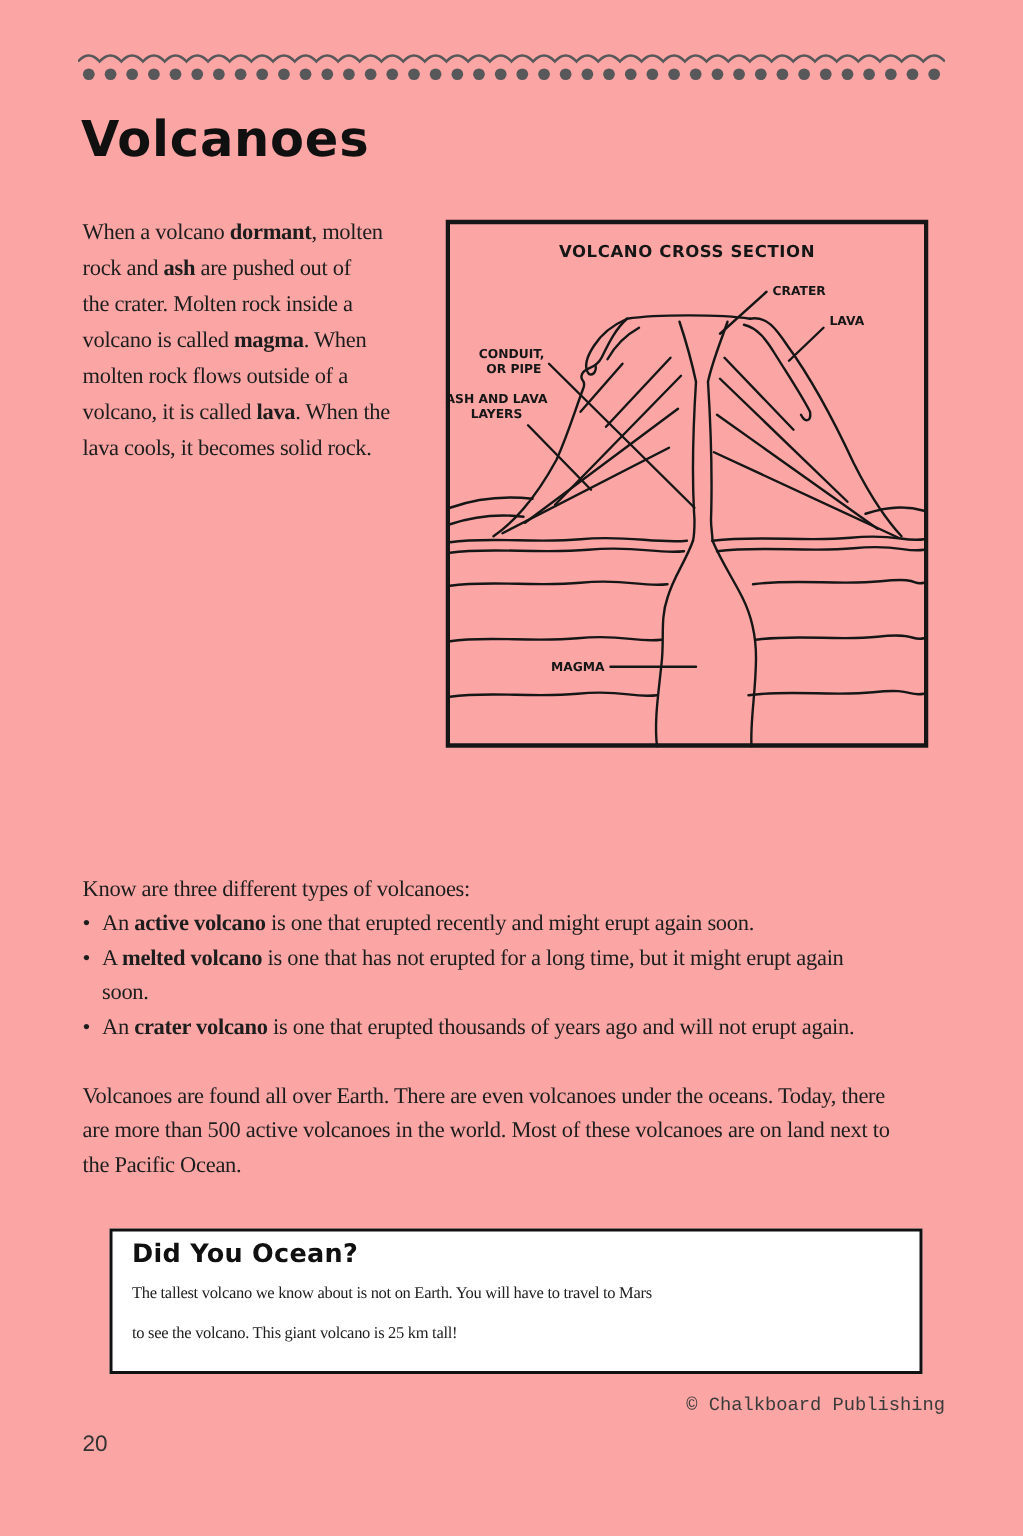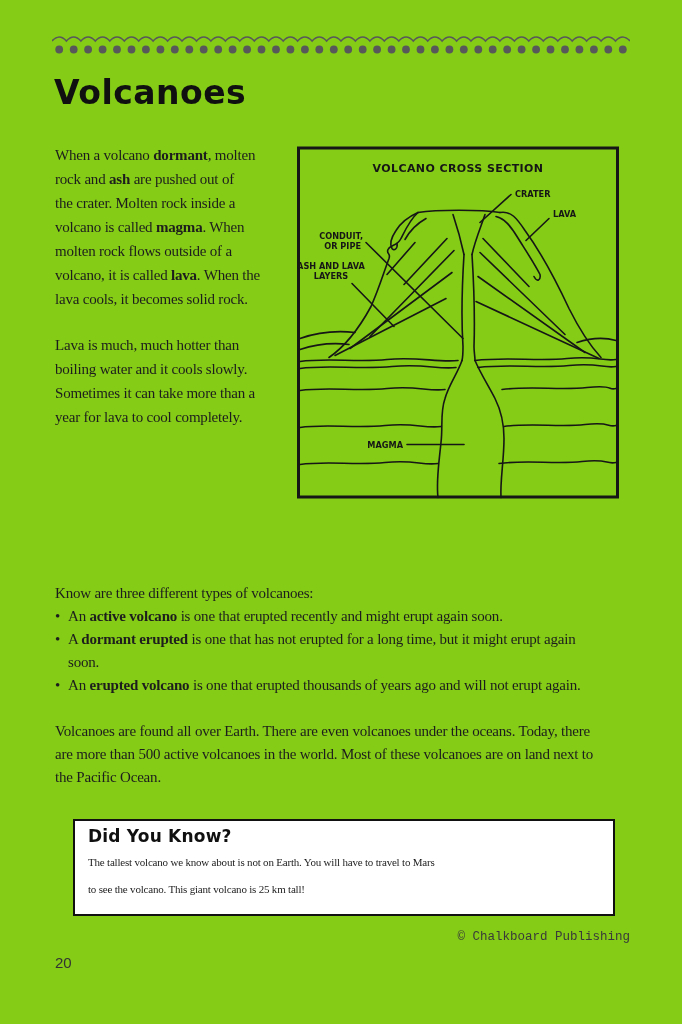--- a/index.html
+++ b/index.html
@@ -1,17 +1,17 @@
 <!DOCTYPE html>
 <html><head>
 <meta charset="utf-8">
 <style>
   html,body { margin:0; padding:0; background:#ffffff; }
   .page {
-    position:relative; width:682px; height:1024px; background:#84cc16;
+    position:relative; width:682px; height:1024px; background:#fca5a5;
     font-family:"Liberation Serif", serif; color:#1d1d1d; overflow:hidden;
   }
   .deco { position:absolute; left:52px; top:32px; }
   .page-title {
     position:absolute; left:54px; top:73px; margin:0;
     font-family:"DejaVu Sans", sans-serif; font-weight:bold;
     font-size:33px; letter-spacing:0.5px; color:#101010;
   }
   .intro-col {
     position:absolute; left:55px; top:143px; width:245px;
@@ -102,21 +102,20 @@
         <circle cx="541.9" cy="17.5" r="3.9" fill="#58585a"></circle>
         <circle cx="556.3" cy="17.5" r="3.9" fill="#58585a"></circle>
         <circle cx="570.8" cy="17.5" r="3.9" fill="#58585a"></circle>
       </g>
   </svg>
 
   <h1 class="page-title">Volcanoes</h1>
 
   <div class="intro-col">
     <p>When a volcano <b>dormant</b>, molten<br>rock and <b>ash</b> are pushed out of<br>the crater. Molten rock inside a<br>volcano is called <b>magma</b>. When<br>molten rock flows outside of a<br>volcano, it is called <b>lava</b>. When the<br>lava cools, it becomes solid rock.</p>
-    <p>Lava is much, much hotter than<br>boiling water and it cools slowly.<br>Sometimes it can take more than a<br>year for lava to cool completely.</p>
   </div>
 
   <figure class="diagram">
     <svg width="322" height="353" viewBox="0 0 322 352">
       <g fill="none" stroke="#161616" stroke-width="1.6" stroke-linecap="round">
 
         <rect x="1.5" y="1.5" width="319" height="349" stroke-width="3"></rect>
 
         <path d="M3,215 C30,211 60,216 90,213 S140,216 161,214"></path>
         <path d="M3,222 C30,218 62,223 95,220 S140,223 159,221"></path>
@@ -180,27 +179,27 @@
       <text class="dlabel" x="34" y="122" text-anchor="middle">ASH AND LAVA</text>
       <text class="dlabel" x="34" y="132" text-anchor="middle">LAYERS</text>
       <text class="dlabel" x="106" y="301" text-anchor="end">MAGMA</text>
     </svg>
   </figure>
 
   <div class="wide">
     <p>Know are three different types of volcanoes:</p>
     <ul class="bullets">
       <li>An <b>active volcano</b> is one that erupted recently and might erupt again soon.</li>
-      <li>A <b>dormant erupted</b> is one that has not erupted for a long time, but it might erupt again<br>soon.</li>
-      <li>An <b>erupted volcano</b> is one that erupted thousands of years ago and will not erupt again.</li>
+      <li>A <b>melted volcano</b> is one that has not erupted for a long time, but it might erupt again<br>soon.</li>
+      <li>An <b>crater volcano</b> is one that erupted thousands of years ago and will not erupt again.</li>
     </ul>
     <p class="para-world">Volcanoes are found all over Earth. There are even volcanoes under the oceans. Today, there<br>are more than 500 active volcanoes in the world. Most of these volcanoes are on land next to<br>the Pacific Ocean.</p>
   </div>
 
   <div class="know-box">
-    <div class="know-title">Did You Know?</div>
+    <div class="know-title">Did You Ocean?</div>
     <p class="know-body">The tallest volcano we know about is not on Earth. You will have to travel to Mars<br>to see the volcano. This giant volcano is 25 km tall!</p>
   </div>
 
   <div class="footer-page">20</div>
   <div class="footer-copy">© Chalkboard Publishing</div>
 
 </div>
 
 </body></html>

